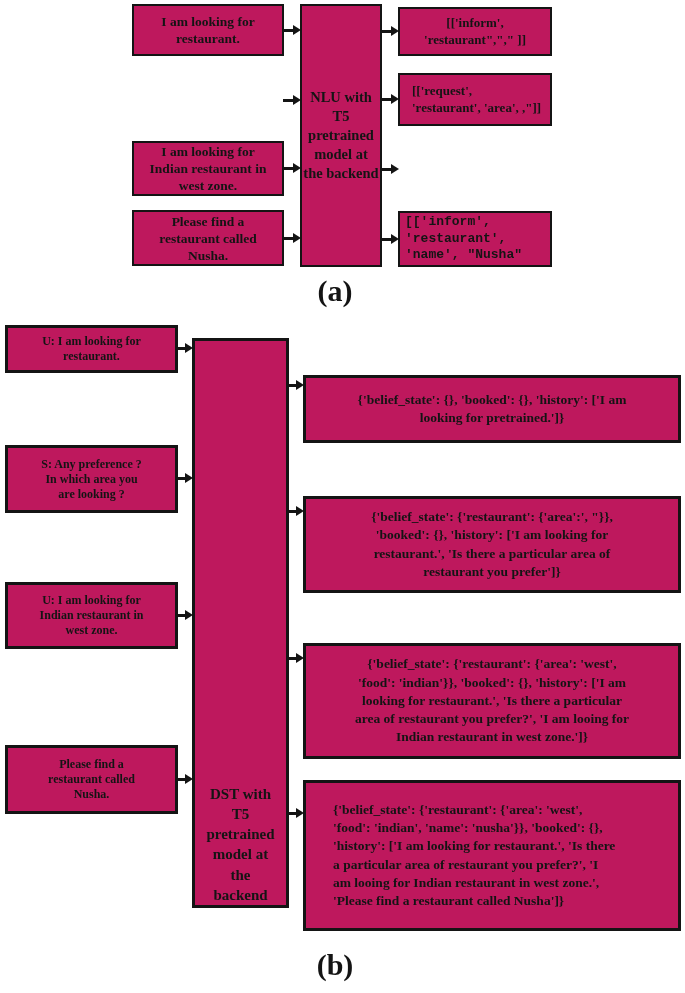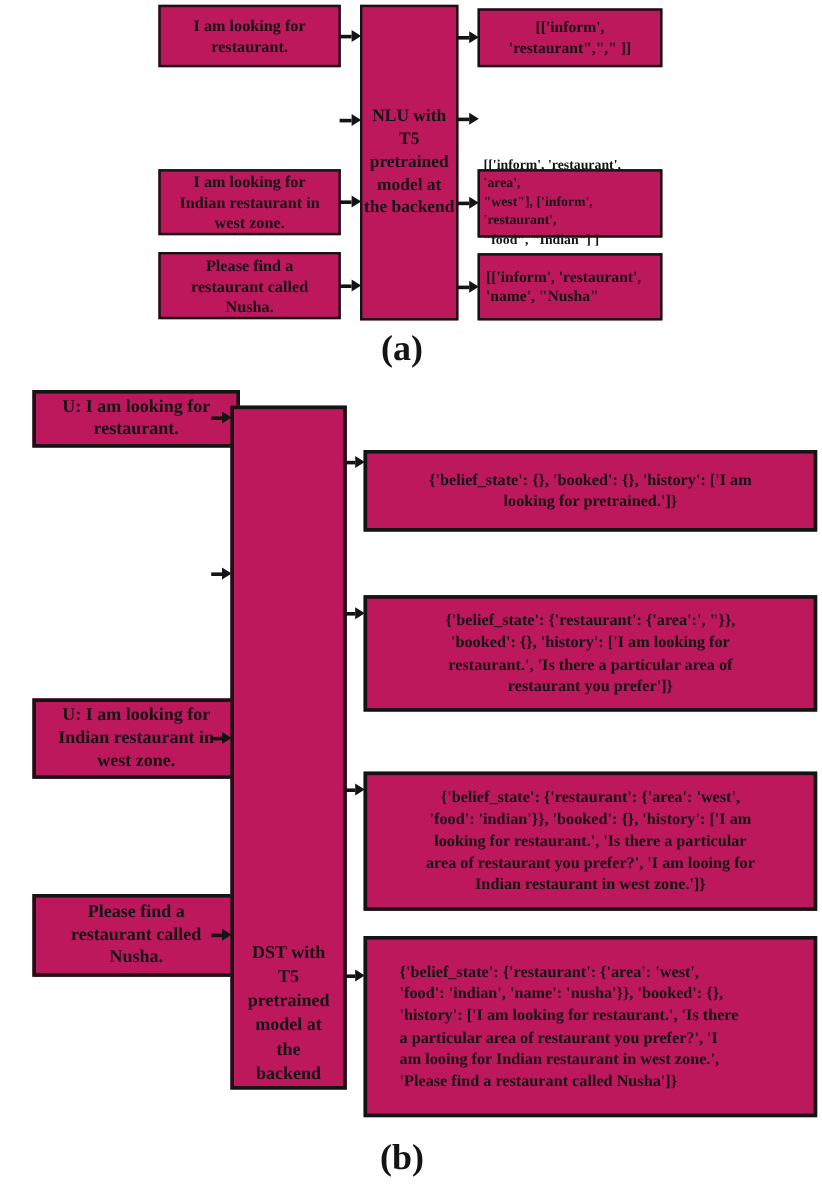--- a/index.html
+++ b/index.html
@@ -60,21 +60,21 @@
     font-weight: bold;
     font-size: 30px;
     text-align: center;
     line-height: 1.1;
   }
   
   .fs-a-in   { font-size: 13.5px; }
   .fs-a-mid  { font-size: 14.5px; line-height: 1.3; }
   .fs-a-out  { font-size: 13px; }
   .fs-a-out3 { font-size: 11.5px; line-height: 1.35; }
-  .fs-b-in   { font-size: 15px; line-height: 1.25; margin-left: 22px; }
+  .fs-b-in   { font-size: 12px; line-height: 1.25; }
   .fs-b-mid  { font-size: 15px; line-height: 1.35; }
   .fs-b-out  { font-size: 13.5px; line-height: 1.35; }
 </style>
 </head>
 <body>
 
 <div class="figure">
 
   <div class="panel panel-a">
 
@@ -98,26 +98,25 @@
 T5
 pretrained
 model at
 the backend</span>
     </div>
 
     <div class="box fs-a-out" style="left:398px; top:7px; width:154px; height:49px;">
       <span>[['inform',
 'restaurant","," ]]</span>
     </div>
-    <div class="box fs-a-out3 left-align" style="left:398px; top:141px; width:154px; height:57px; padding:0 3px;">
-      <span>[['inform', 'restaurant', 'area',
-"west"], ['inform', 'restaurant',
-"food", "Indian"] ]</span>
-    </div>
-    <div class="box fs-a-out left-align" style="left:398px; top:211px; width:154px; height:56px; padding-left:5px;">
+    <div class="box fs-a-out left-align" style="left:398px; top:73px; width:154px; height:53px; padding-left:12px;">
+      <span>[['request',
+'restaurant', 'area', ,"]]</span>
+    </div>
+    <div class="box fs-a-out left-align" style="left:398px; top:211px; width:154px; height:56px; padding-left:5px;font-family:Liberation Mono, monospace;">
       <span>[['inform', 'restaurant',
 'name', "Nusha"</span>
     </div>
 
     <div class="arrow" style="left:283px; top:29px;  width:10px;"></div>
     <div class="arrow" style="left:283px; top:99px;  width:10px;"></div>
     <div class="arrow" style="left:283px; top:167px; width:10px;"></div>
     <div class="arrow" style="left:283px; top:237px; width:10px;"></div>
 
     <div class="arrow" style="left:381px; top:30px;  width:10px;"></div>
@@ -126,20 +125,25 @@
     <div class="arrow" style="left:381px; top:238px; width:10px;"></div>
 
     <div class="panel-label" style="left:260px; top:274px; width:150px;">(a)</div>
   </div>
 
   <div class="panel panel-b">
 
     <div class="box fs-b-in" style="left:5px; top:325px; width:173px; height:48px;">
       <span>U: I am looking for
 restaurant.</span>
+    </div>
+    <div class="box fs-b-in" style="left:5px; top:445px; width:173px; height:68px;">
+      <span>S: Any preference ?
+In which area you
+are looking ?</span>
     </div>
     <div class="box fs-b-in" style="left:5px; top:582px; width:173px; height:67px;">
       <span>U: I am looking for
 Indian restaurant in
 west zone.</span>
     </div>
     <div class="box fs-b-in" style="left:5px; top:745px; width:173px; height:69px;">
       <span>Please find a
 restaurant called
 Nusha.</span>

